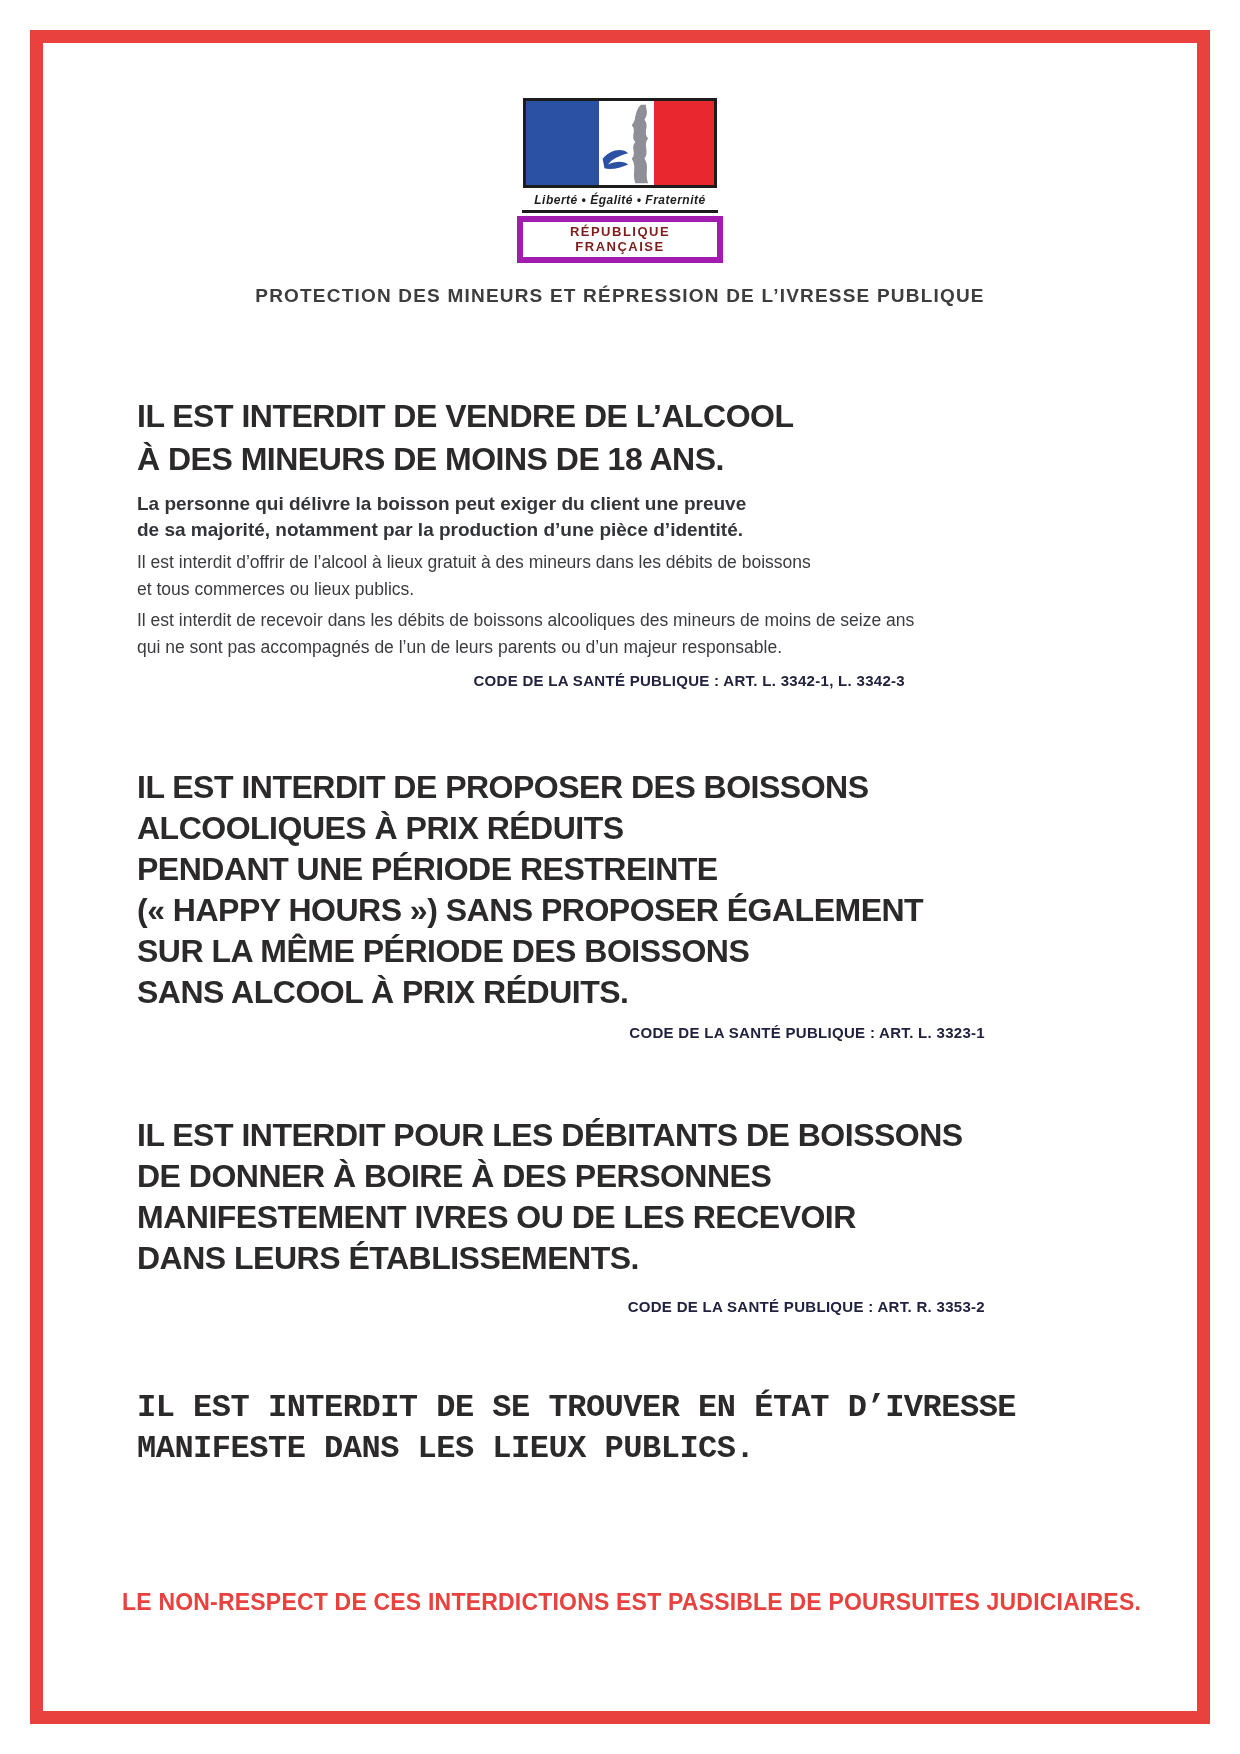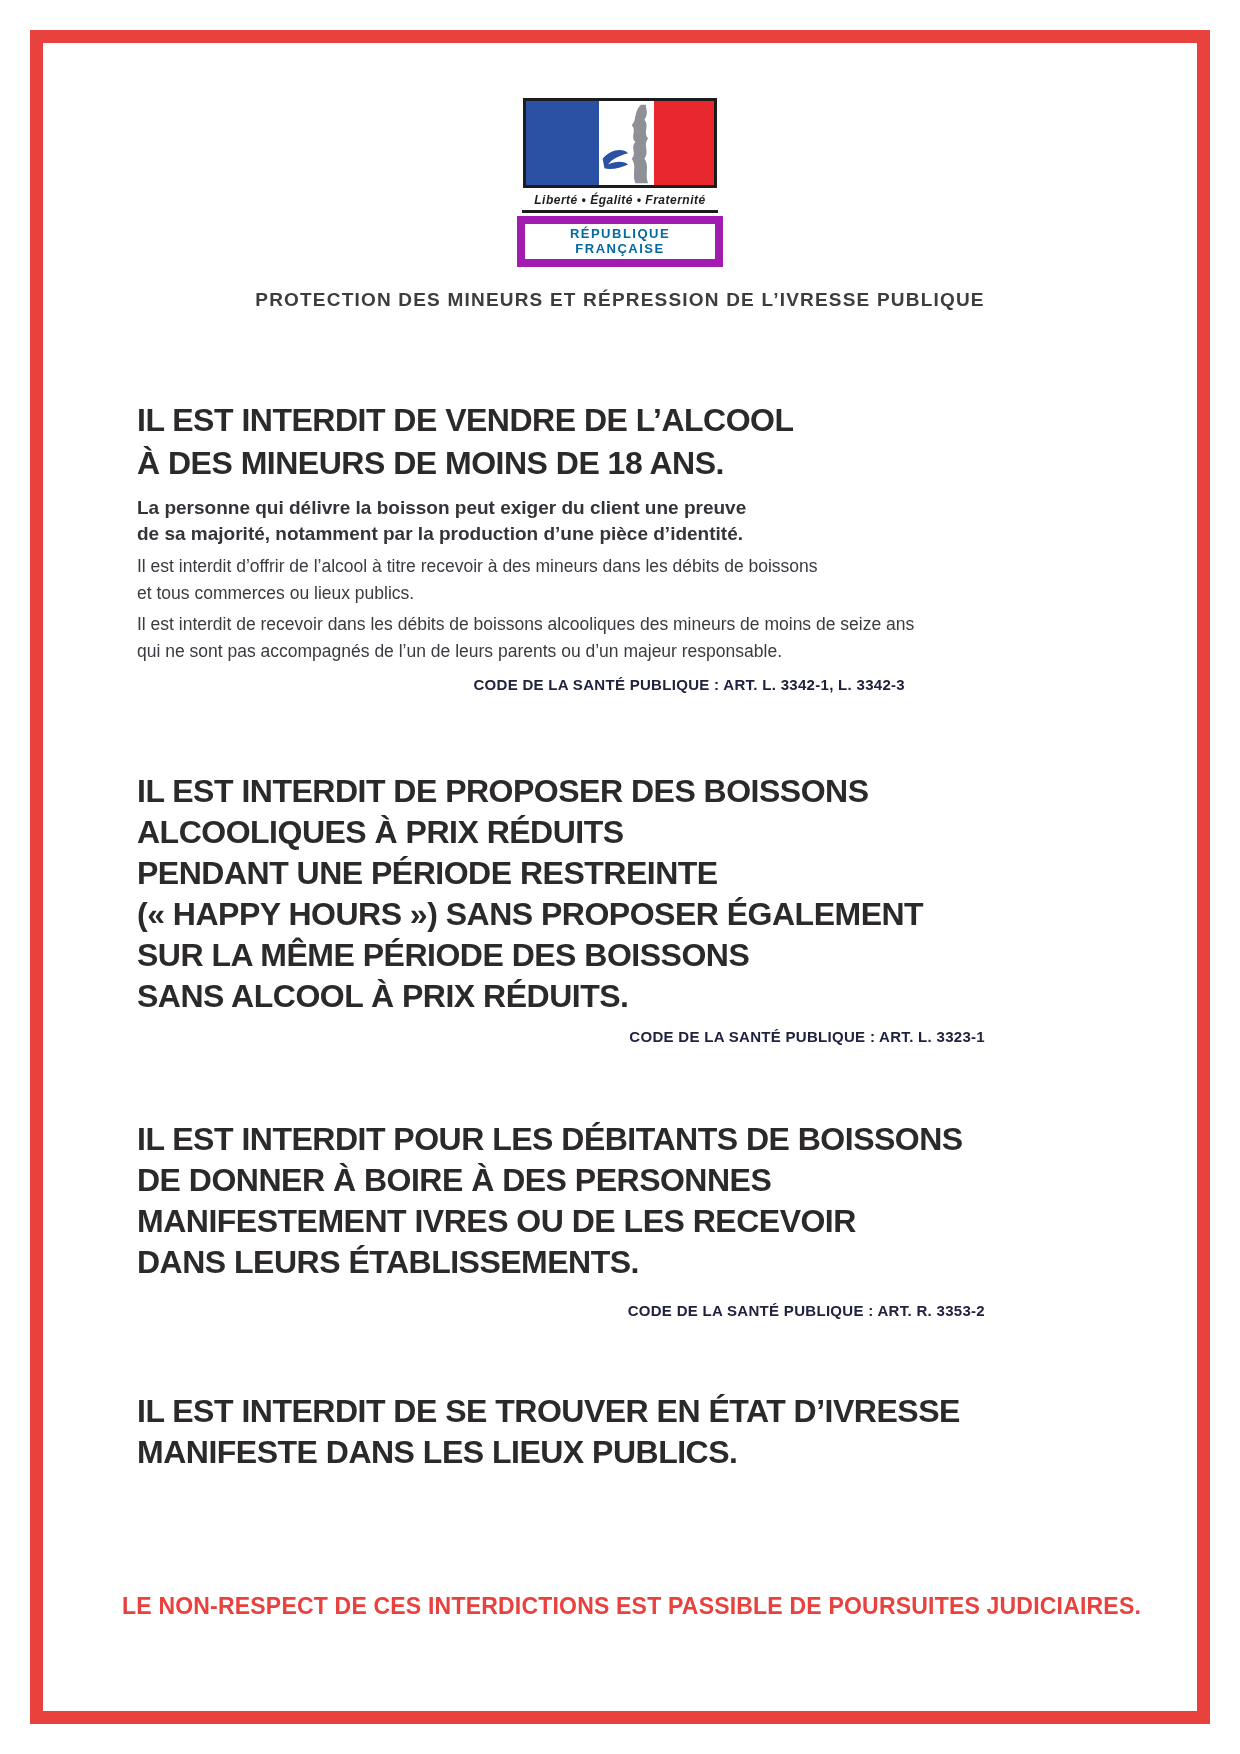--- a/index.html
+++ b/index.html
@@ -30,40 +30,40 @@
   .flag-white svg { position: absolute; inset: 0; width: 100%; height: 100%; }
   .logo-motto {
     margin-top: 5px;
     font-style: italic; font-weight: bold;
     font-size: 12px; color: #1c1c1c;
     letter-spacing: 0.5px;
   }
   .logo-rule { width: 196px; height: 3px; background: #1c1c1c; margin: 3px auto 0; }
   .logo-republic {
     display: inline-block; margin-top: 3px;
-    border: 8px solid #a21caf;
+    border: 6px solid #a21caf;
     padding: 2px 4px 3px;
     font-weight: bold; font-size: 13px; letter-spacing: 1.5px;
-    color: #0369a1;
+    color: #7f1d1d;
   }
 
   
   .title {
     margin-top: 22px;
     text-align: center;
     font-weight: bold; font-size: 19px; letter-spacing: 1.2px;
     color: #3d3c3e;
   }
 
   
   .section { margin-left: 94px; width: 848px; }
   .sec1 { margin-top: 88px; }
   .sec2 { margin-top: 76px; }
   .sec3 { margin-top: 72px; }
-  .sec4 { margin-top: 70px; }
+  .sec4 { margin-top: 70px; font-family: Liberation Mono, monospace; }
 
   .heading {
     white-space: pre; width: 980px;
     font-weight: bold; font-size: 32px; line-height: 41px;
     letter-spacing: -0.5px;
     color: #2c292b;
   }
   .sec1 .heading { line-height: 43px; }
 
   .lead {
@@ -125,21 +125,21 @@
       <div class="logo-republic">RÉPUBLIQUE FRANÇAISE</div>
     </div>
 
     <div class="title">PROTECTION DES MINEURS ET RÉPRESSION DE L’IVRESSE PUBLIQUE</div>
 
     <div class="section sec1">
       <div class="heading">IL EST INTERDIT DE VENDRE DE L’ALCOOL
 À DES MINEURS DE MOINS DE 18 ANS.</div>
       <div class="lead">La personne qui délivre la boisson peut exiger du client une preuve
 de sa majorité, notamment par la production d’une pièce d’identité.</div>
-      <div class="para">Il est interdit d’offrir de l’alcool à titre recevoir à des mineurs dans les débits de boissons
+      <div class="para">Il est interdit d’offrir de l’alcool à lieux gratuit à des mineurs dans les débits de boissons
 et tous commerces ou lieux publics.</div>
       <div class="para">Il est interdit de recevoir dans les débits de boissons alcooliques des mineurs de moins de seize ans
 qui ne sont pas accompagnés de l’un de leurs parents ou d’un majeur responsable.</div>
       <div class="code code--inset">CODE DE LA SANTÉ PUBLIQUE : ART. L. 3342-1, L. 3342-3</div>
     </div>
 
     <div class="section sec2">
       <div class="heading">IL EST INTERDIT DE PROPOSER DES BOISSONS
 ALCOOLIQUES À PRIX RÉDUITS
 PENDANT UNE PÉRIODE RESTREINTE

